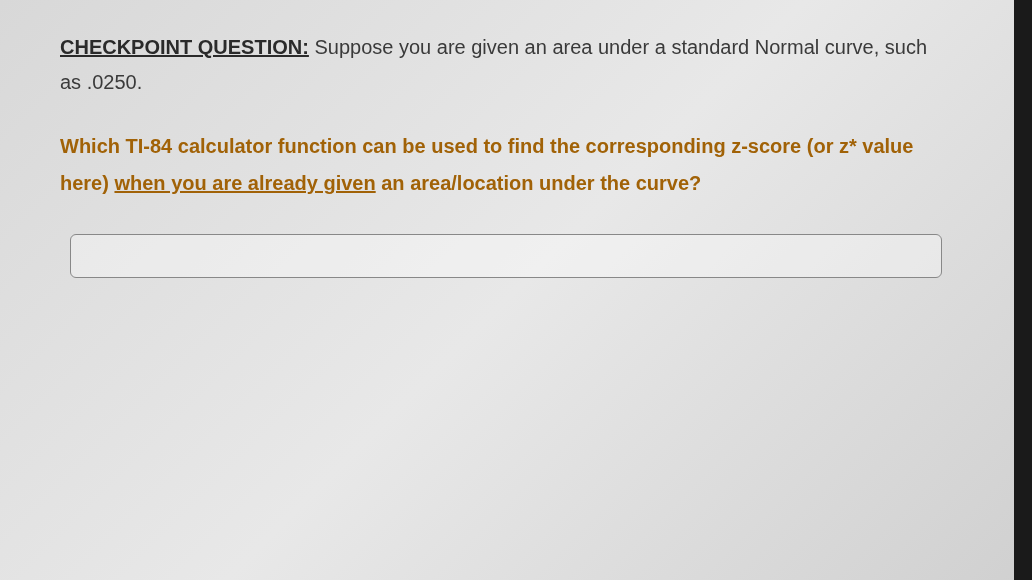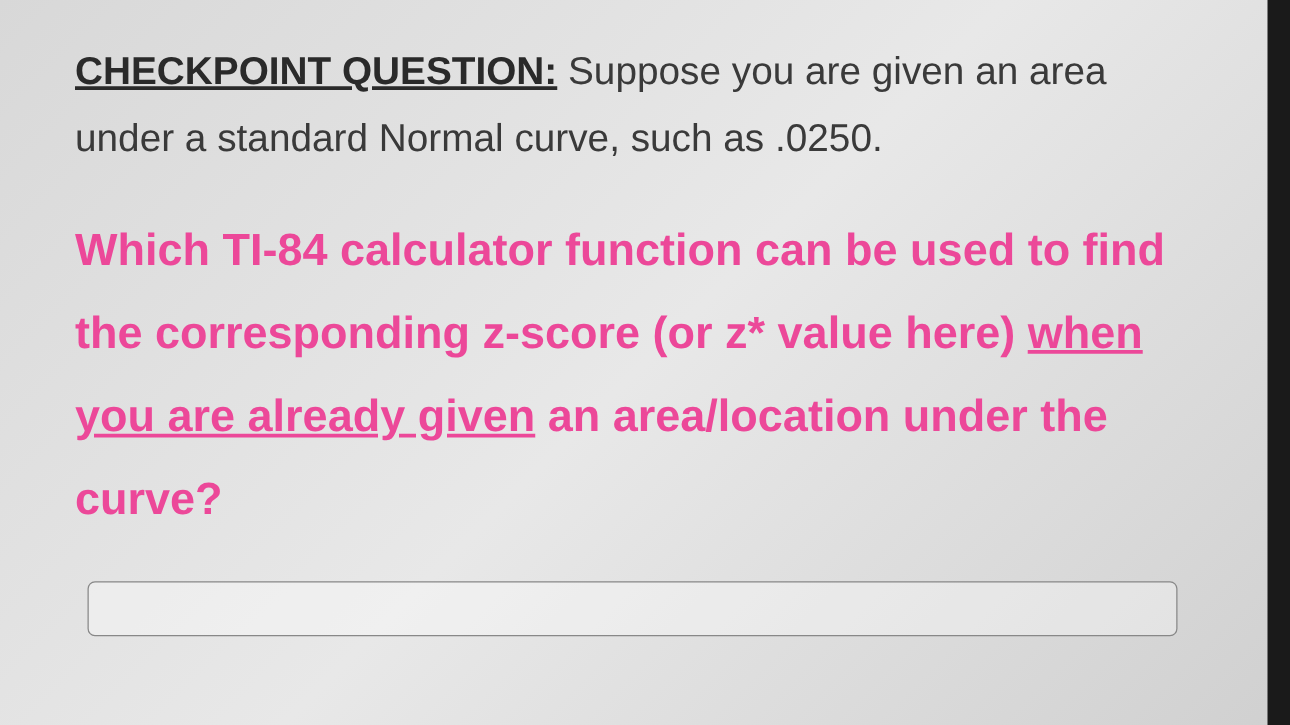--- a/index.html
+++ b/index.html
@@ -23,32 +23,32 @@
       right: 0;
       top: 0;
       width: 18px;
       height: 100%;
       background: #1a1a1a;
     }
     .content {
       max-width: 920px;
     }
     .para1 {
-      font-size: 31px;
+      font-size: 20px;
       line-height: 1.75;
       font-weight: 500;
       margin-bottom: 28px;
       color: #3a3a3a;
     }
     .para2 {
-      font-size: 36px;
+      font-size: 20px;
       line-height: 1.85;
       font-weight: 700;
       margin-bottom: 32px;
-      color: #ec4899;
+      color: #a16207;
     }
     .para3 {
       font-size: 28px;
       line-height: 1.6;
       font-weight: 500;
       margin-bottom: 40px;
       color: #3a3a3a;
     }
     .heading-label {
       font-weight: 700;

